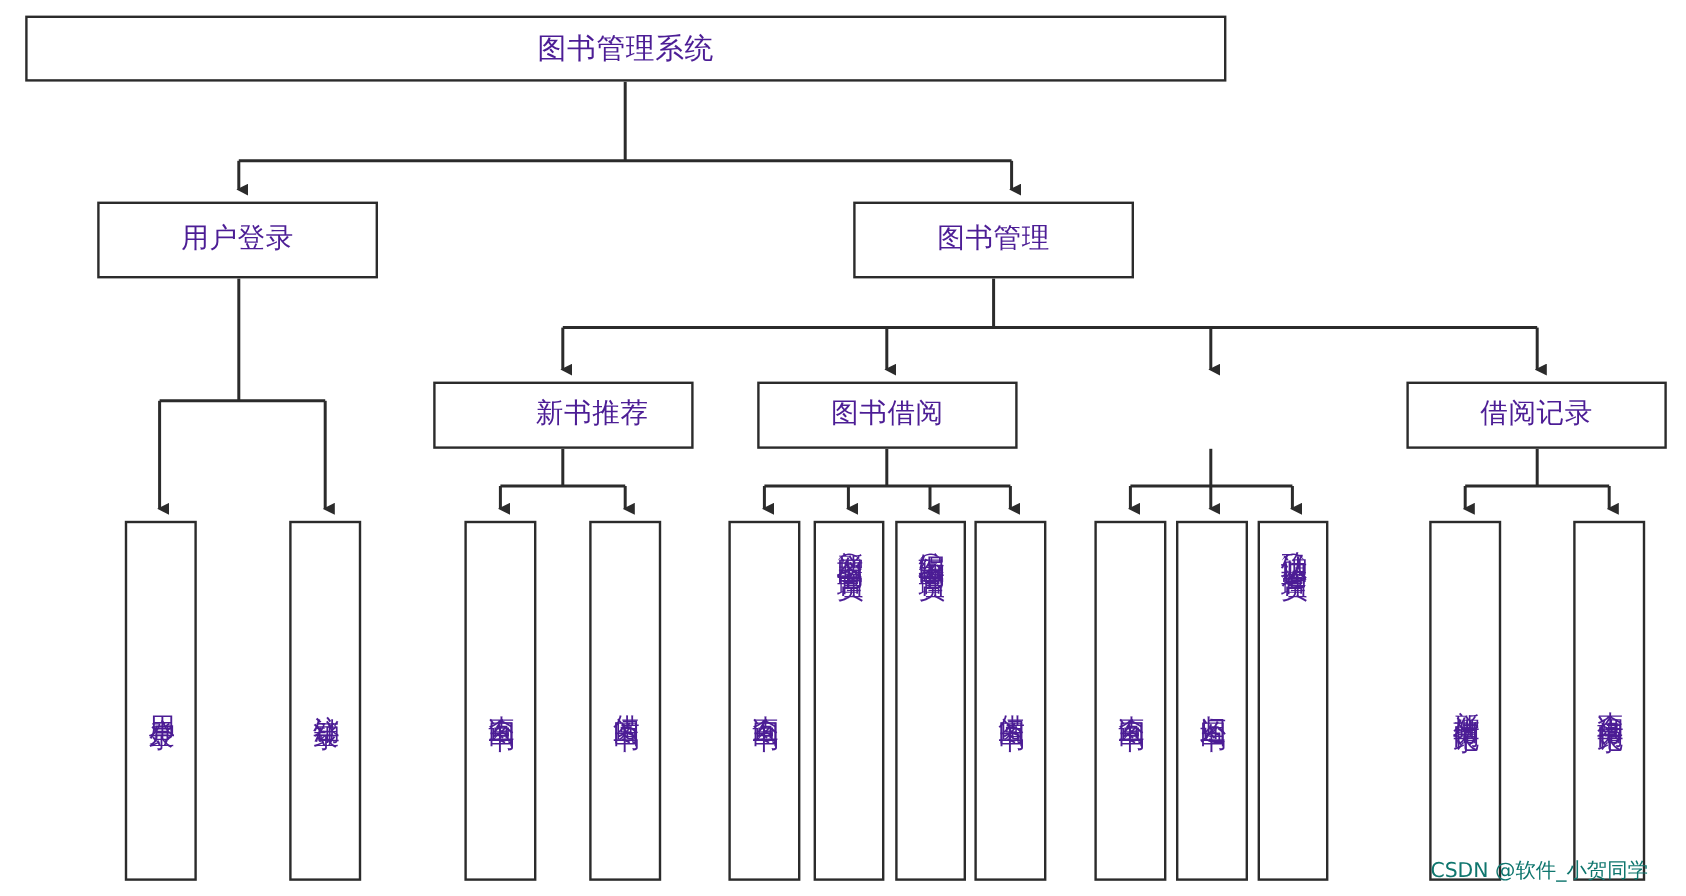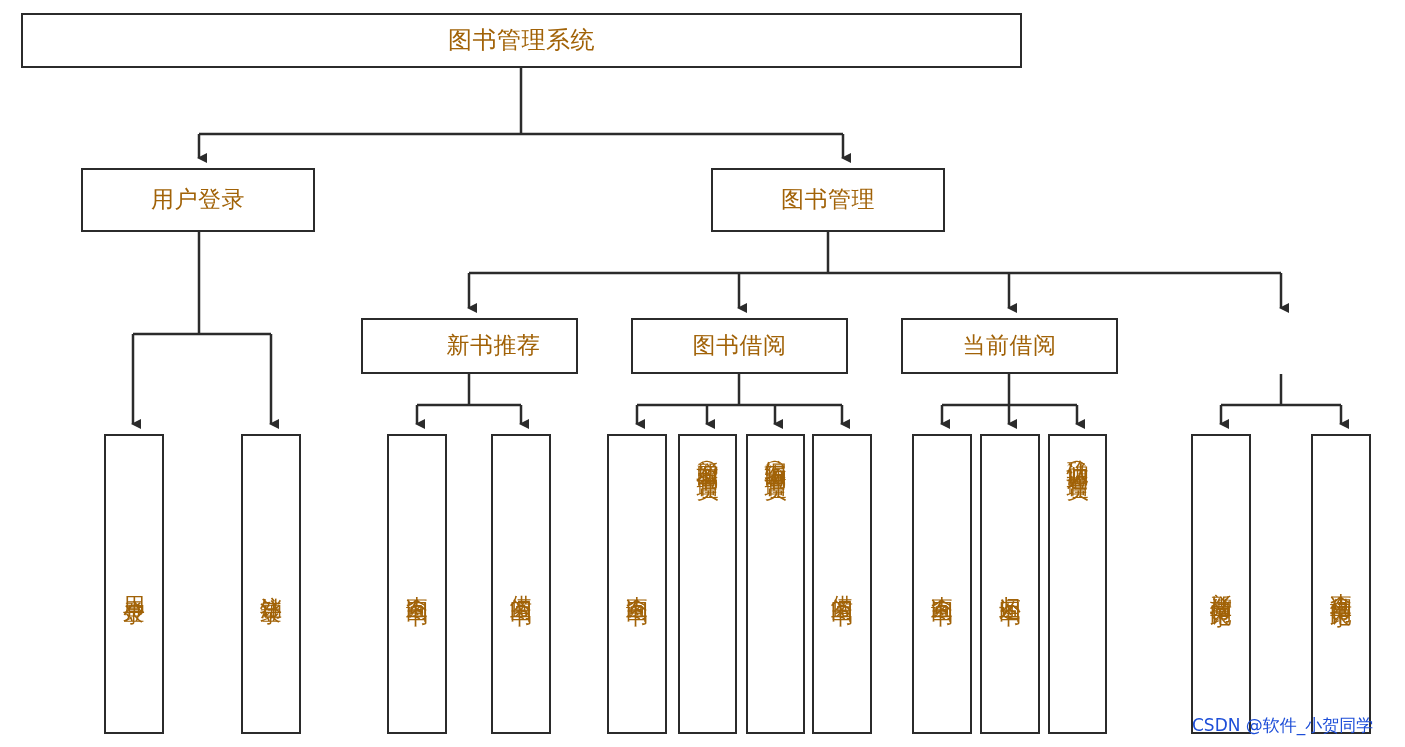--- a/index.html
+++ b/index.html
@@ -29,21 +29,21 @@
     position: absolute;
     box-sizing: border-box;
     background: #ffffff;
     border: 2px solid #2b2b2b;
     display: flex;
     align-items: center;
     justify-content: center;
     z-index: 2;
   }
   .node .lbl {
-    color: #a16207;
+    color: #4c1d95;
     line-height: 1.18;
     letter-spacing: 0.5px;
     white-space: nowrap;
   }
   
   .node.horiz .lbl {
     font-size: 23px;
   }
   .node.root .lbl {
     font-size: 24px;
@@ -63,21 +63,21 @@
   }
   .node.vert.tall .lbl {
     align-self: flex-start;
     margin-top: 6px;
   }
   .watermark {
     position: absolute;
     left: 1192px;
     top: 714px;
     font-size: 17px;
-    color: #1d4ed8;
+    color: #0f766e;
     white-space: nowrap;
     z-index: 3;
     font-family: "DejaVu Sans", "Liberation Sans", sans-serif;
   }
 </style>
 </head>
 <body>
 
 <div id="canvas">
 
@@ -141,22 +141,22 @@
   <div class="node horiz" style="left:711px; top:168px; width:234px; height:64px;">
     <span class="lbl">图书管理</span>
   </div>
 
   <div class="node horiz" style="left:361px; top:318px; width:217px; height:56px;padding-left:48px;">
     <span class="lbl">新书推荐</span>
   </div>
   <div class="node horiz" style="left:631px; top:318px; width:217px; height:56px;text-align:right;">
     <span class="lbl">图书借阅</span>
   </div>
-  <div class="node horiz" style="left:901px; top:318px; width:217px; height:56px;">
-    <span class="lbl">当前借阅</span>
+  <div class="node horiz" style="left:1172px; top:318px; width:217px; height:56px;">
+    <span class="lbl">借阅记录</span>
   </div>
 
   <div class="node vert" style="left:104px; top:434px; width:60px; height:300px;">
     <span class="lbl">用户登录</span>
   </div>
   <div class="node vert" style="left:241px; top:434px; width:60px; height:300px;">
     <span class="lbl">注销登录</span>
   </div>
 
   <div class="node vert" style="left:387px; top:434px; width:60px; height:300px;">

